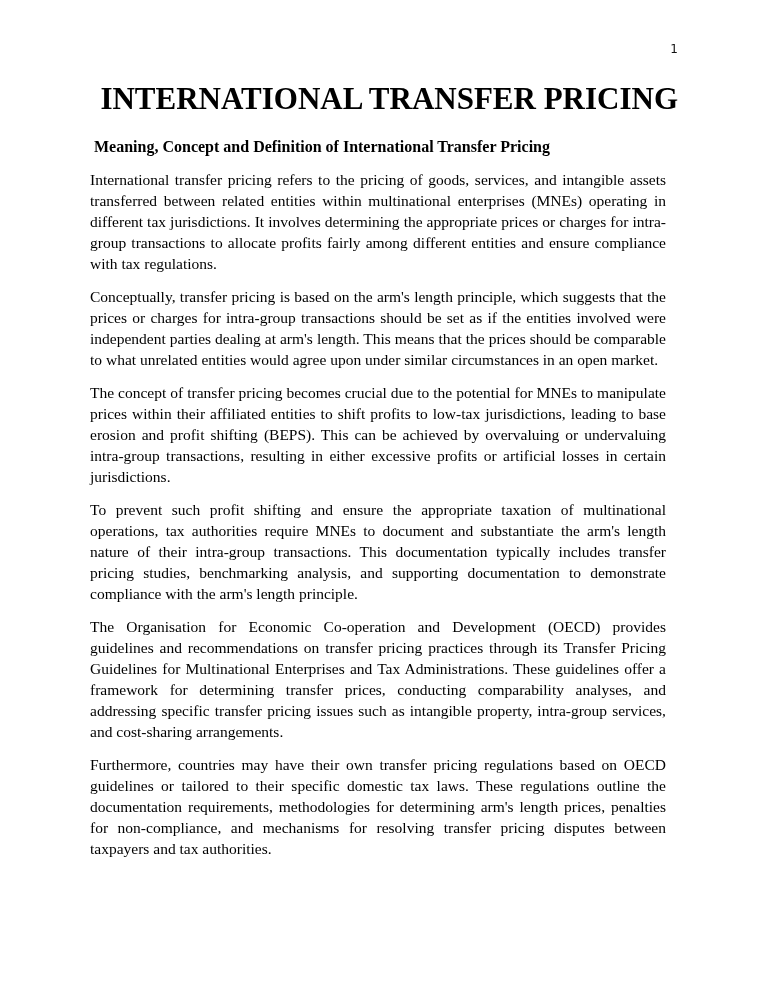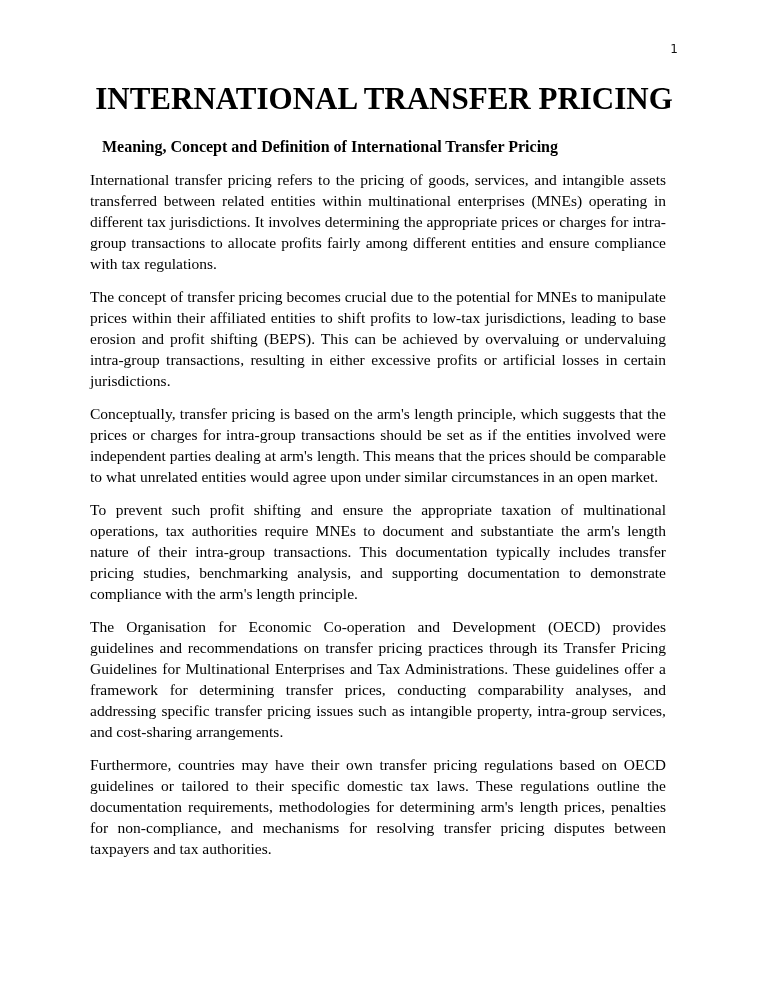--- a/index.html
+++ b/index.html
@@ -21,50 +21,50 @@
   .page-number {
     font-family: "DejaVu Sans", sans-serif;
     font-size: 12px;
     line-height: 14px;
     text-align: right;
     color: #111111;
   }
   .doc-title {
     font-size: 31px;
     font-weight: 700;
-    text-align: center;
+    text-align: right;
     line-height: 36px;
     margin: 25px 0 0 0;
     white-space: nowrap;
     letter-spacing: 0px;
   }
   .section-heading {
     font-size: 16px;
     font-weight: 700;
     line-height: 21px;
-    margin: 19px 0 0 12px;
+    margin: 19px 0 0 4px;
   }
   .doc-body p {
     font-size: 15.5px;
     line-height: 21px;
     text-align: justify;
     margin: 12px 12px 0 0;
   }
 </style>
 </head>
 <body>
 
 <div class="page">
   <div class="page-number">1</div>
 
   <h1 class="doc-title">INTERNATIONAL TRANSFER PRICING</h1>
 
   <h2 class="section-heading">Meaning, Concept and Definition of International Transfer Pricing</h2>
 
   <div class="doc-body">
     <p>International transfer pricing refers to the pricing of goods, services, and intangible assets transferred between related entities within multinational enterprises (MNEs) operating in different tax jurisdictions. It involves determining the appropriate prices or charges for intra-group transactions to allocate profits fairly among different entities and ensure compliance with tax regulations.</p>
+    <p>Conceptually, transfer pricing is based on the arm's length principle, which suggests that the prices or charges for intra-group transactions should be set as if the entities involved were independent parties dealing at arm's length. This means that the prices should be comparable to what unrelated entities would agree upon under similar circumstances in an open market.</p>
     <p>The concept of transfer pricing becomes crucial due to the potential for MNEs to manipulate prices within their affiliated entities to shift profits to low-tax jurisdictions, leading to base erosion and profit shifting (BEPS). This can be achieved by overvaluing or undervaluing intra-group transactions, resulting in either excessive profits or artificial losses in certain jurisdictions.</p>
-    <p>Conceptually, transfer pricing is based on the arm's length principle, which suggests that the prices or charges for intra-group transactions should be set as if the entities involved were independent parties dealing at arm's length. This means that the prices should be comparable to what unrelated entities would agree upon under similar circumstances in an open market.</p>
     <p>To prevent such profit shifting and ensure the appropriate taxation of multinational operations, tax authorities require MNEs to document and substantiate the arm's length nature of their intra-group transactions. This documentation typically includes transfer pricing studies, benchmarking analysis, and supporting documentation to demonstrate compliance with the arm's length principle.</p>
     <p>The Organisation for Economic Co-operation and Development (OECD) provides guidelines and recommendations on transfer pricing practices through its Transfer Pricing Guidelines for Multinational Enterprises and Tax Administrations. These guidelines offer a framework for determining transfer prices, conducting comparability analyses, and addressing specific transfer pricing issues such as intangible property, intra-group services, and cost-sharing arrangements.</p>
     <p>Furthermore, countries may have their own transfer pricing regulations based on OECD guidelines or tailored to their specific domestic tax laws. These regulations outline the documentation requirements, methodologies for determining arm's length prices, penalties for non-compliance, and mechanisms for resolving transfer pricing disputes between taxpayers and tax authorities.</p>
   </div>
 </div>
 
 </body></html>

